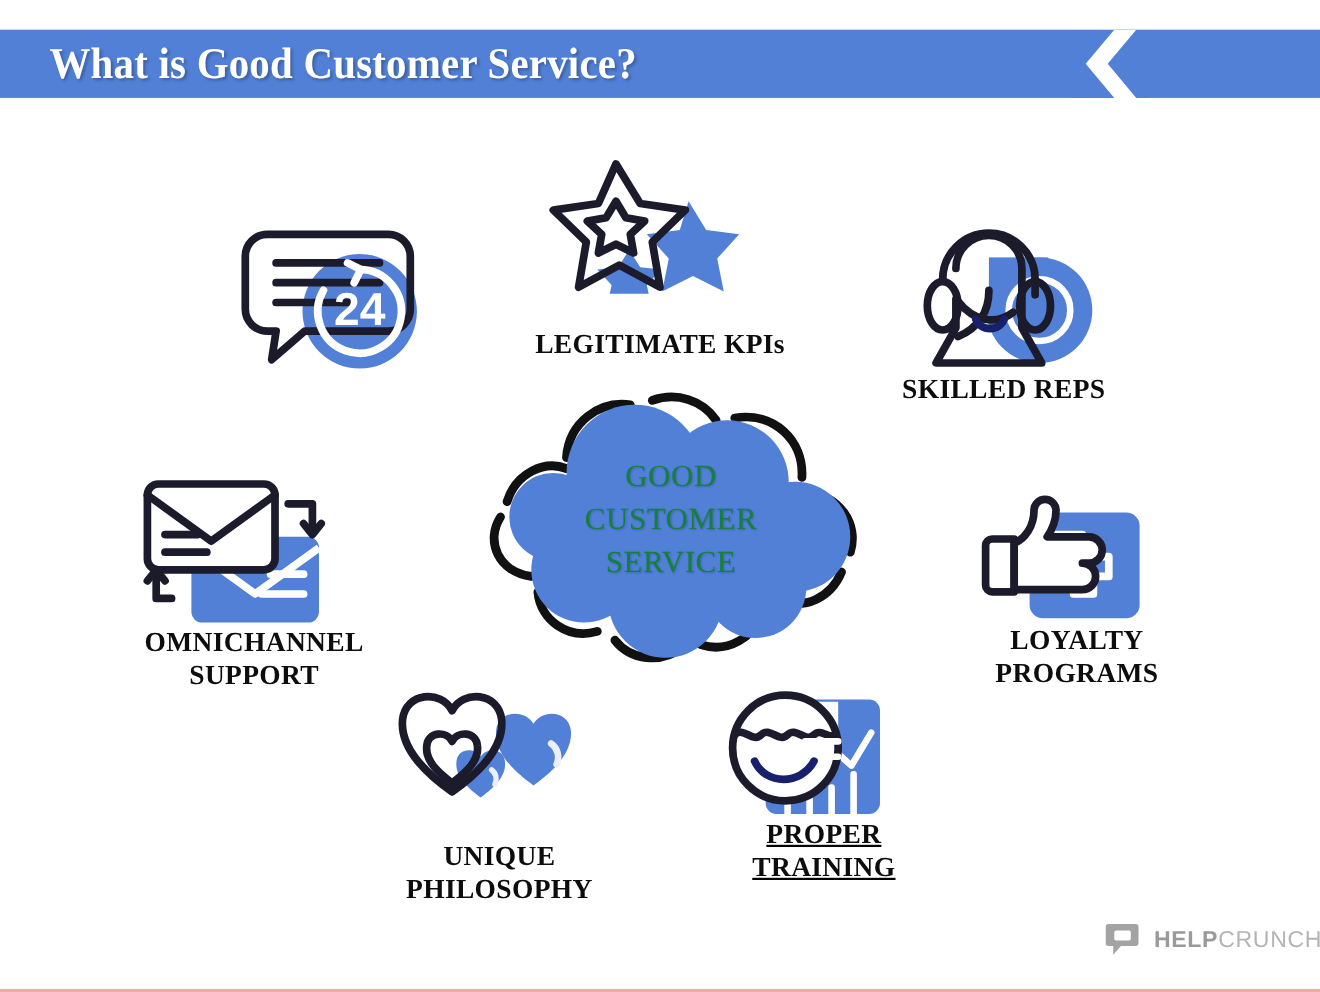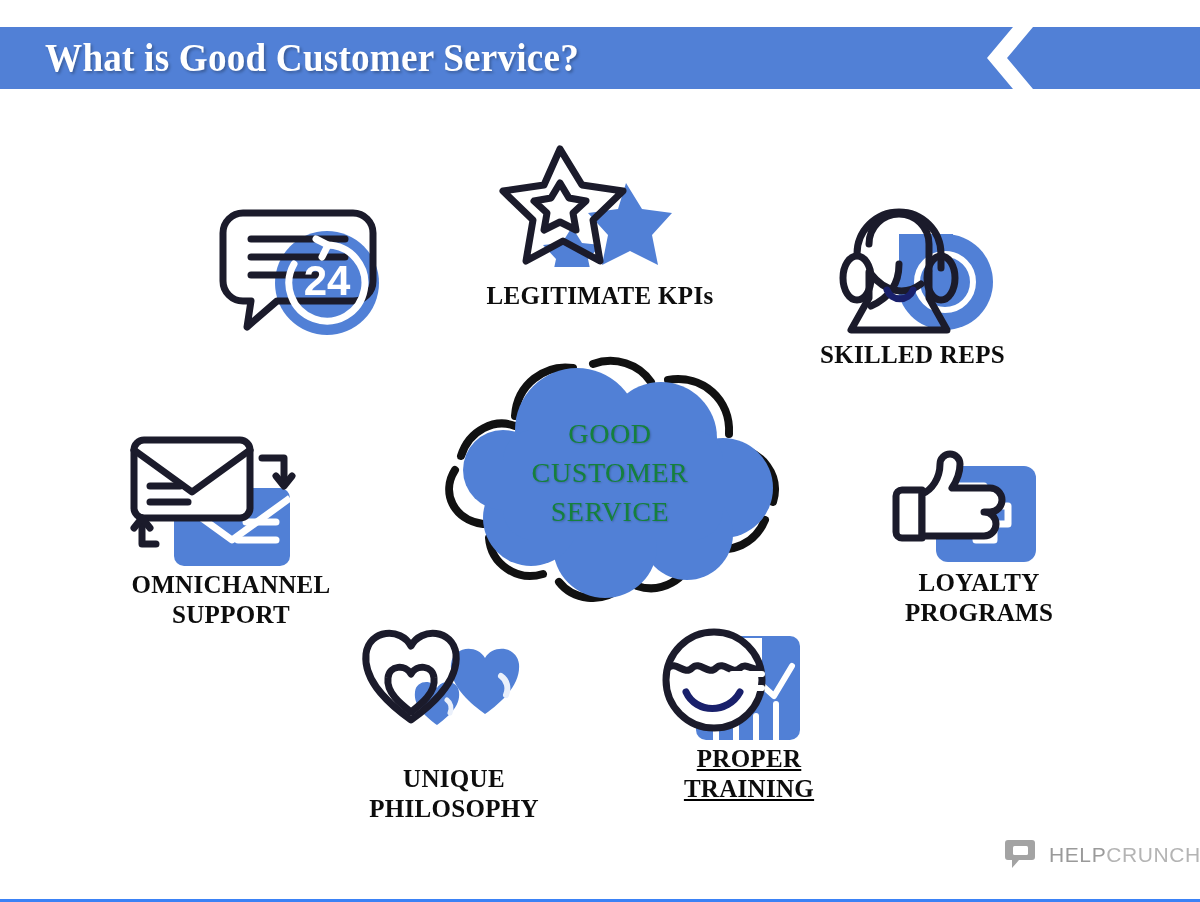--- a/index.html
+++ b/index.html
@@ -4,21 +4,21 @@
 <style>
   html,body{margin:0;padding:0;}
   body{
     width:1200px;height:902px;background:#ffffff;overflow:hidden;
     font-family:"Liberation Serif", serif;
     position:relative;
   }
   #slide{
     position:absolute;inset:0;
     background:#ffffff;
-    border-bottom:3px solid #3b82f6;
+    border-bottom:3px solid #fca5a5;
     box-sizing:border-box;
     overflow:hidden;
   }
 
   
   #header-banner{
     position:absolute;left:0;top:27px;width:1200px;height:62px;
     background:var(--brand,#5180d6);
   }
   #header-chevron{
@@ -74,21 +74,21 @@
   
   #brand-logo{
     position:absolute;left:1005px;top:838px;
     display:flex;align-items:center;gap:10px;
   }
   #brand-logo .mark{width:34px;height:34px;display:block;}
   #brand-logo .wordmark{
     font-family:"Liberation Sans", sans-serif;
     font-size:21px;letter-spacing:.6px;color:#a3a3a3;
   }
-  #brand-logo .wordmark b{font-weight:normal;color:#9a9a9a;}
+  #brand-logo .wordmark b{font-weight:bold;color:#9a9a9a;}
   #brand-logo .wordmark span{font-weight:normal;color:#b4b4b4;}
 </style>
 </head>
 <body>
 
 <div id="slide">
 
   <div id="header-banner"></div>
   <div id="header-chevron">
     <svg width="70" height="62" viewBox="0 0 70 62">
@@ -155,21 +155,21 @@
         <g fill="#5180d6">
           <path d="M146,38 l16,26 l30,4 l-20,22 l6,30 l-28,-14 l-28,14 l6,-30 l-20,-22 l30,-4 Z"></path>
           <path d="M92,82 l10,16 l19,2 l-13,14 l4,19 l-20,-9 l-20,9 l4,-19 l-13,-14 l19,-2 Z"></path>
         </g>
         <g fill="none" stroke="#1b1b2b" stroke-width="7" stroke-linejoin="round">
           <path d="M80,4 l22,36 l41,6 l-30,29 l7,41 l-37,-20 l-37,20 l7,-41 l-30,-29 l41,-6 Z"></path>
           <path d="M80,38 l9,15 l17,3 l-13,12 l3,17 l-16,-8 l-16,8 l3,-17 l-13,-12 l17,-3 Z"></path>
         </g>
       </svg>
     </div>
-    <div class="label" style="margin-top:14px;">LEGITIMATE KPIs</div>
+    <div class="label" style="margin-top:32px;">LEGITIMATE KPIs</div>
   </div>
 
   <div class="node" style="left:795px;top:192px;width:235px;">
     <div class="icon" style="height:148px;">
       <svg width="235" height="148" viewBox="0 0 235 148">
         <circle cx="150" cy="90" r="48" fill="#5180d6"></circle>
         <rect x="104" y="42" width="54" height="66" fill="#5180d6"></rect>
         <g fill="none" stroke="#ffffff" stroke-width="6">
           <circle cx="150" cy="90" r="28"></circle>
         </g>

